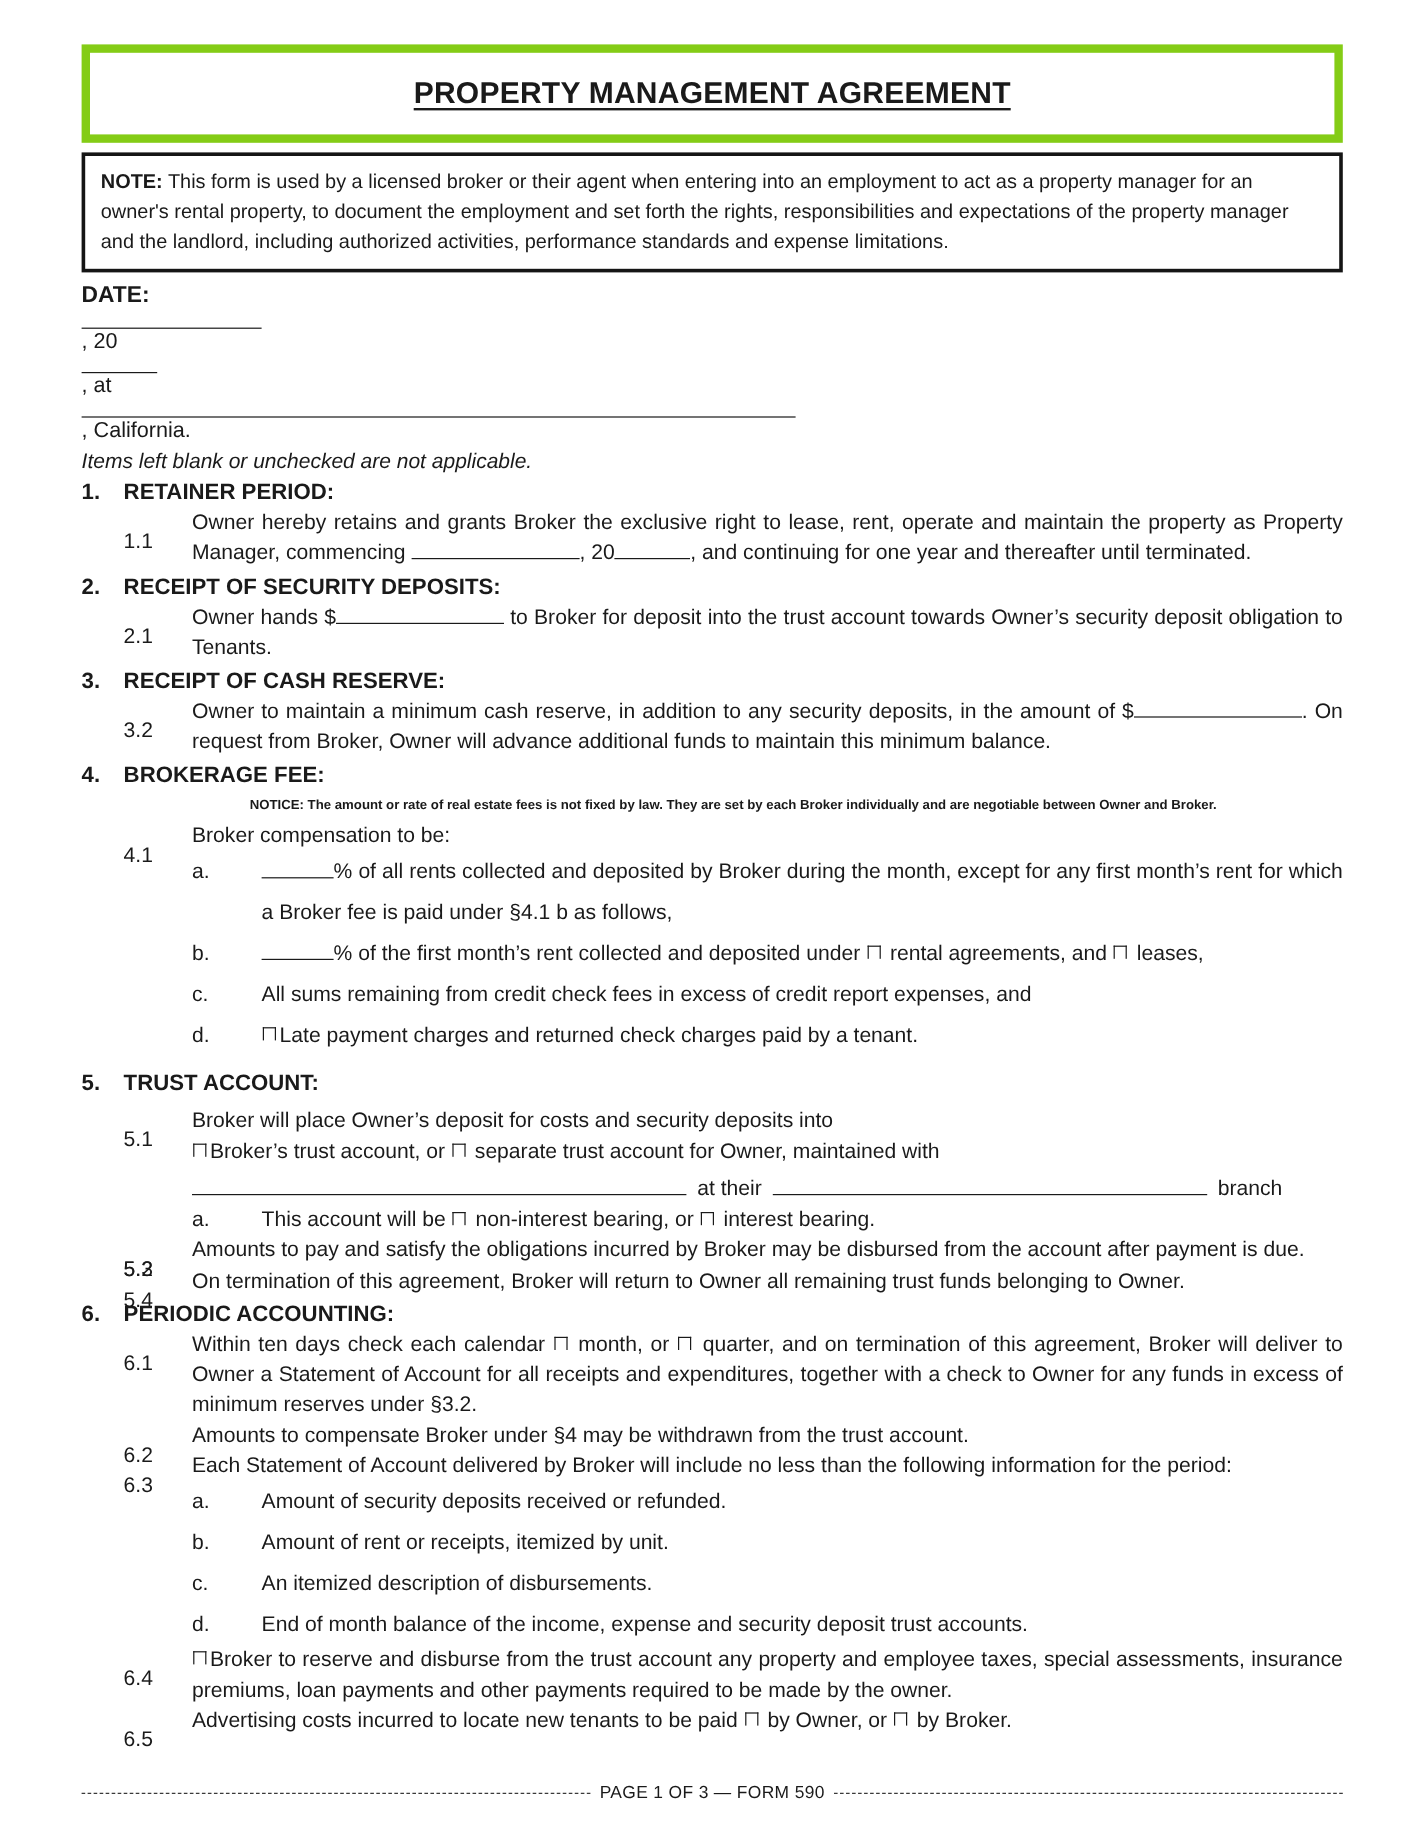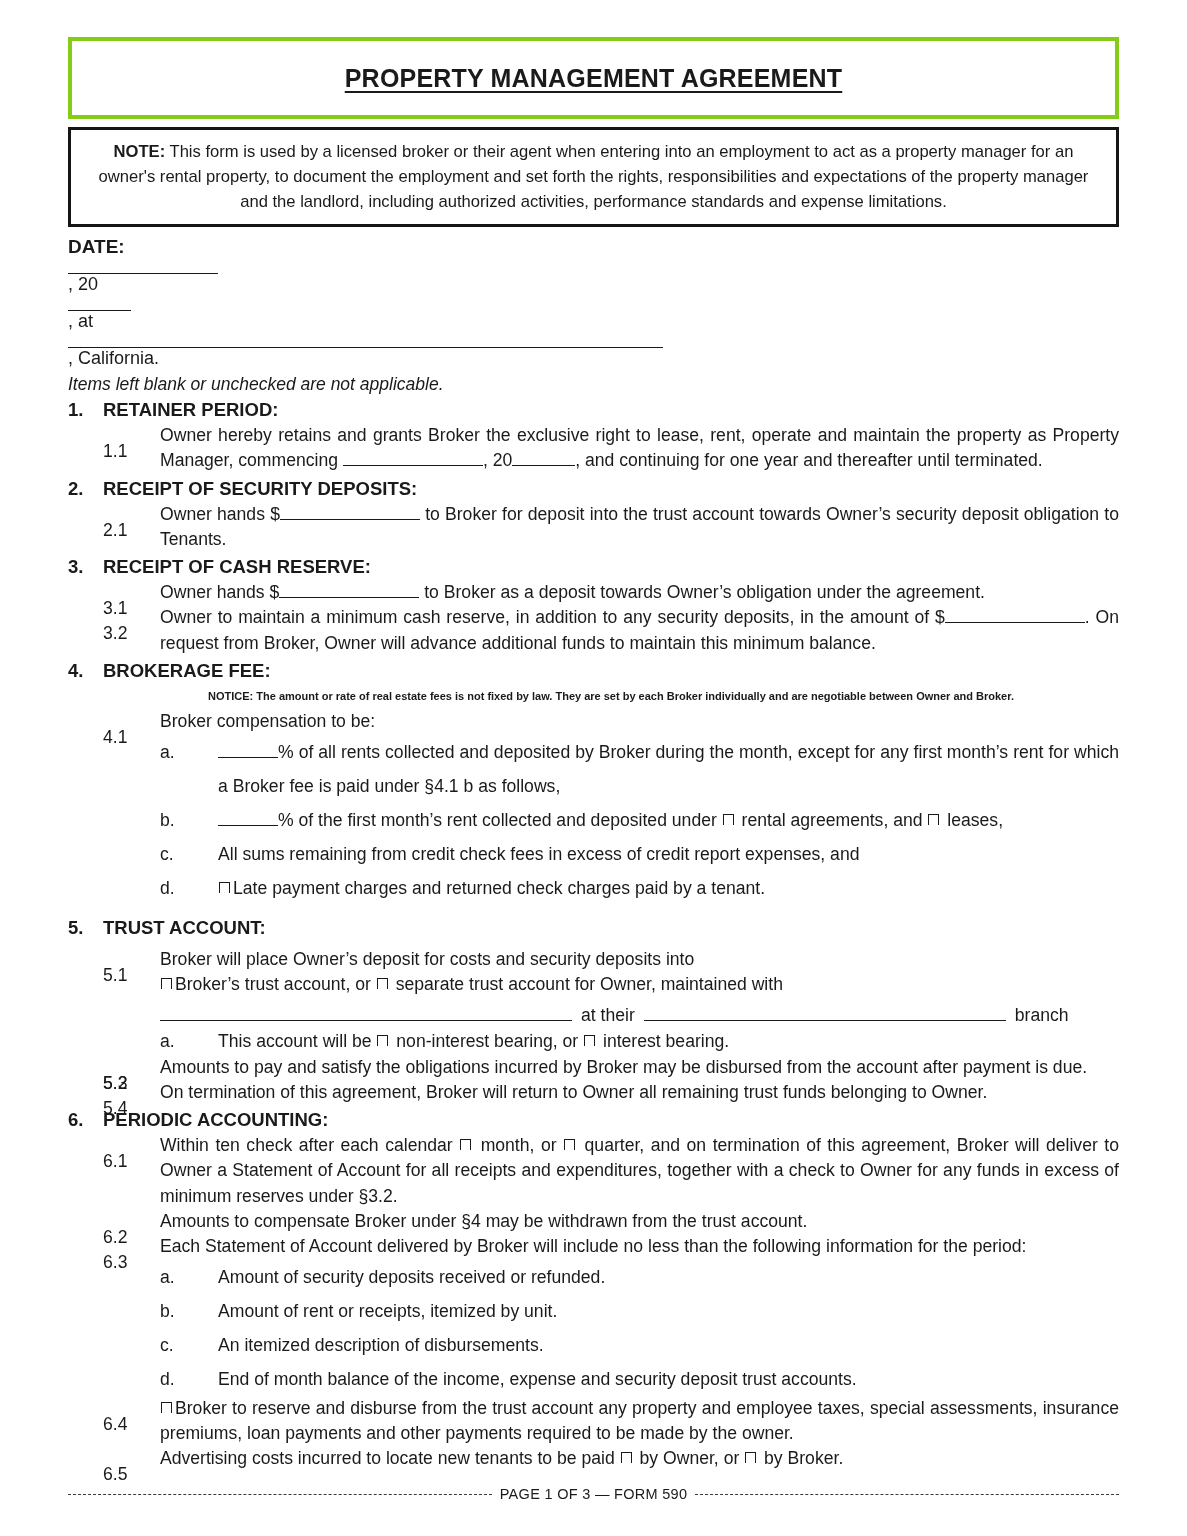--- a/index.html
+++ b/index.html
@@ -18,21 +18,21 @@
   .page {
     position: absolute;
     left: 68px;
     top: 0;
     width: 1051px;
     height: 1536px;
   }
 
   
   .title-box {
-    border: 4px solid #84cc16;
+    border: 7px solid #84cc16;
     height: 82px;
     margin-top: 37px;
     display: flex;
     align-items: center;
     justify-content: center;
     box-sizing: border-box;
   }
   .title-text {
     font-size: 25px;
     font-weight: bold;
@@ -44,21 +44,20 @@
   
   .note-box {
     border: 3px solid #151515;
     margin-top: 8px;
     padding: 9px 13px 10px 13px;
     box-sizing: border-box;
   }
   .note-text {
     font-size: 16.6px;
     line-height: 25px;
-    text-align: center;
   }
   .note-text b { font-weight: bold; }
 
   
   .date-line {
     margin-top: 9px;
     font-size: 18px;
     white-space: nowrap;
     display: flex;
     align-items: baseline;
@@ -238,24 +237,20 @@
       <span class="clause-num">2.1</span>
       <span>Owner hands $</span><span class="blank b-money"></span><span> to Broker for deposit into the trust account towards Owner’s security deposit obligation to Tenants.</span>
     </div>
   </div>
 
   <div class="sec">
     <div class="sec-head">
       <span class="sec-num">3.</span>
       <span>RECEIPT OF CASH RESERVE:</span>
     </div>
-    <div class="clause nojust">
-      <span class="clause-num">3.1</span>
-      <span>Owner hands $</span><span class="blank b-money"></span><span> to Broker as a deposit towards Owner’s obligation under the agreement.</span>
-    </div>
     <div class="clause">
       <span class="clause-num">3.2</span>
       <span>Owner to maintain a minimum cash reserve, in addition to any security deposits, in the amount of $</span><span class="blank b-money"></span><span>. On request from Broker, Owner will advance additional funds to maintain this minimum balance.</span>
     </div>
   </div>
 
   <div class="sec">
     <div class="sec-head">
       <span class="sec-num">4.</span>
       <span>BROKERAGE FEE:</span>
@@ -313,21 +308,21 @@
     </div>
   </div>
 
   <div class="sec">
     <div class="sec-head">
       <span class="sec-num">6.</span>
       <span>PERIODIC ACCOUNTING:</span>
     </div>
     <div class="clause">
       <span class="clause-num">6.1</span>
-      <span>Within ten check after each calendar </span><span class="cb"></span><span> month, or </span><span class="cb"></span><span> quarter, and on termination of this agreement, Broker will deliver to Owner a Statement of Account for all receipts and expenditures, together with a check to Owner for any funds in excess of minimum reserves under §3.2.</span>
+      <span>Within ten days check each calendar </span><span class="cb"></span><span> month, or </span><span class="cb"></span><span> quarter, and on termination of this agreement, Broker will deliver to Owner a Statement of Account for all receipts and expenditures, together with a check to Owner for any funds in excess of minimum reserves under §3.2.</span>
     </div>
     <div class="clause nojust">
       <span class="clause-num">6.2</span>
       <span>Amounts to compensate Broker under §4 may be withdrawn from the trust account.</span>
     </div>
     <div class="clause nojust">
       <span class="clause-num">6.3</span>
       <span>Each Statement of Account delivered by Broker will include no less than the following information for the period:</span>
     </div>
     <div class="subclause nojust loose">

